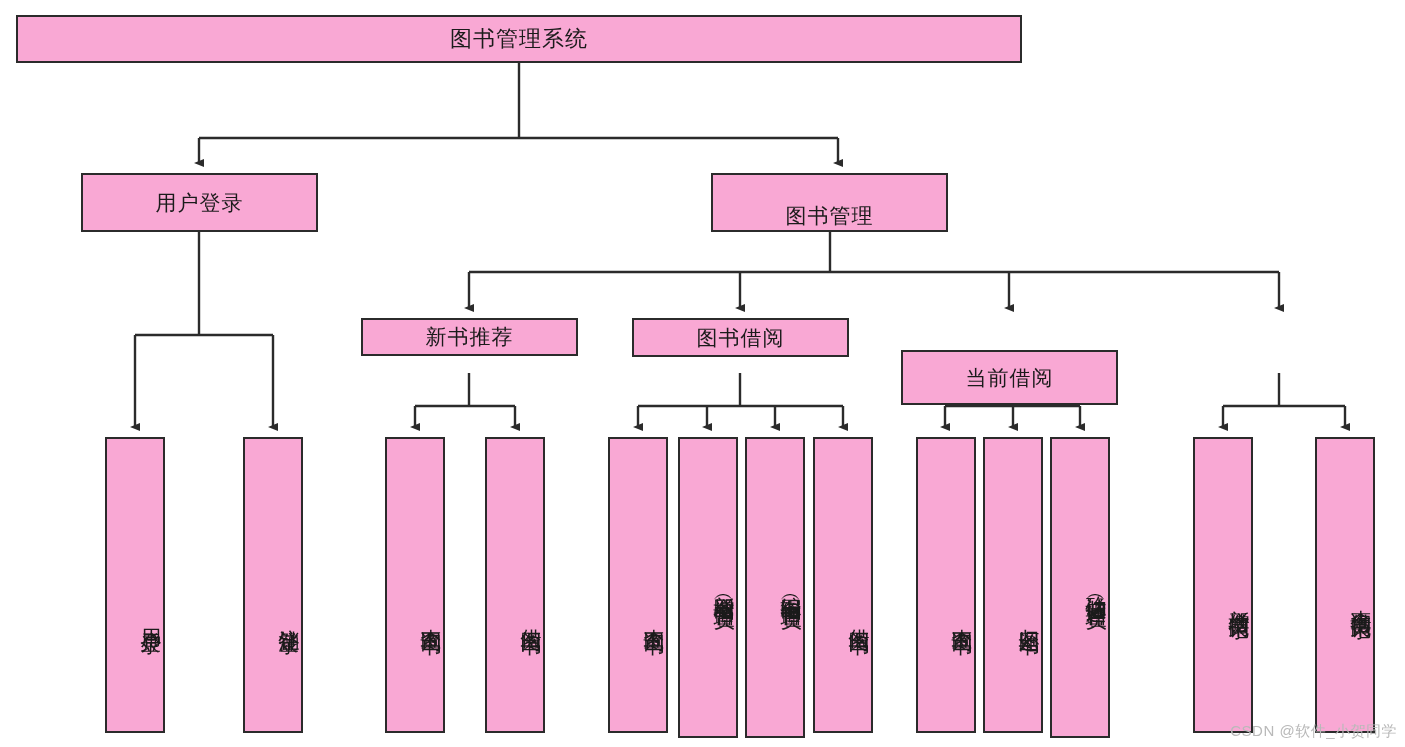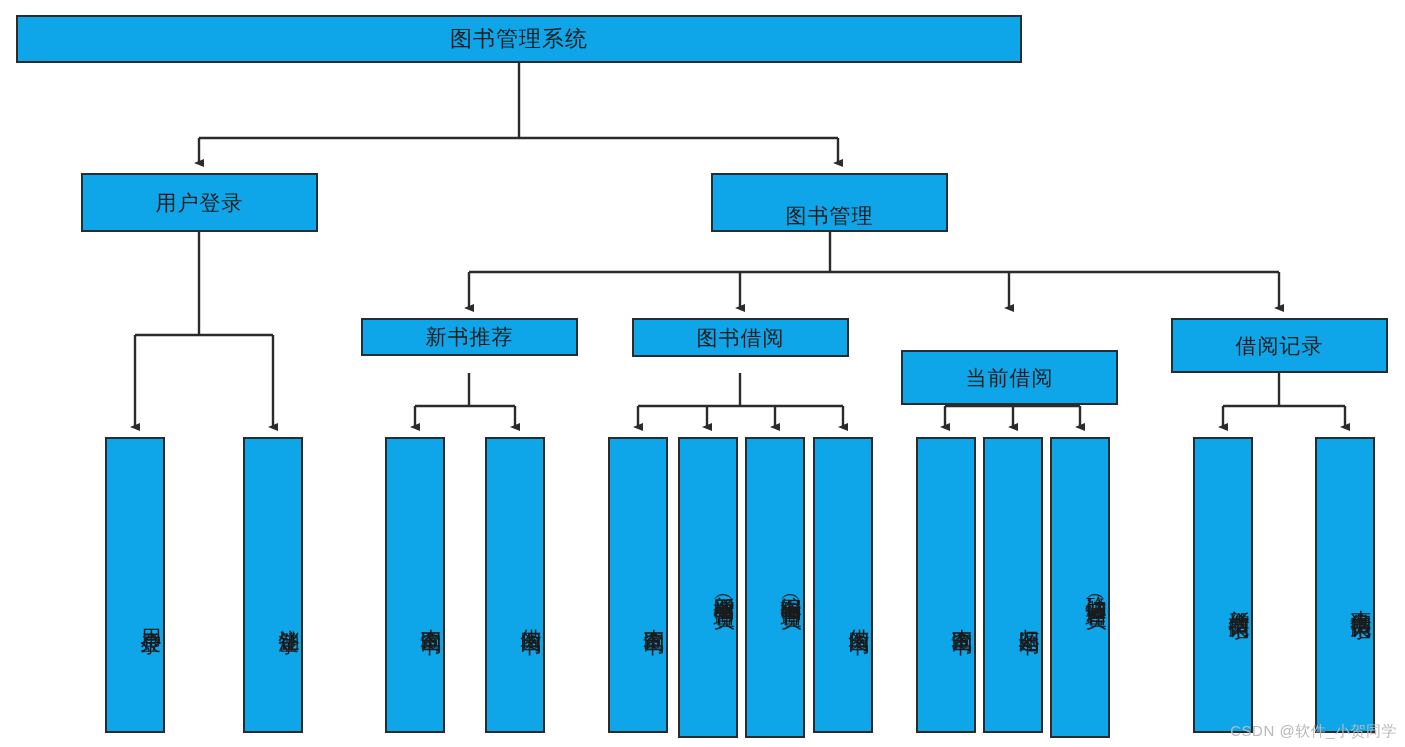--- a/index.html
+++ b/index.html
@@ -21,21 +21,21 @@
     position: absolute;
     left: 0;
     top: 0;
     width: 1405px;
     height: 747px;
   }
   .node {
     position: absolute;
     box-sizing: border-box;
     border: 2px solid #2b2b2b;
-    background: #0ea5e9;
+    background: #f9a8d4;
     display: flex;
     align-items: center;
     justify-content: center;
     color: #1b1b1b;
   }
   .node.horiz {
     font-size: 21px;
     letter-spacing: 1px;
   }
   .node.vert {
@@ -135,23 +135,20 @@
 
   <div class="node horiz" style="left:361px; top:318px; width:217px; height:38px;">
     <span>新书推荐</span>
   </div>
   <div class="node horiz" style="left:632px; top:318px; width:217px; height:39px;">
     <span>图书借阅</span>
   </div>
   <div class="node horiz" style="left:901px; top:318px; width:217px; height:55px;margin-top:32px;">
     <span>当前借阅</span>
   </div>
-  <div class="node horiz" style="left:1171px; top:318px; width:217px; height:55px;">
-    <span>借阅记录</span>
-  </div>
 
   <div class="node vert" style="left:105px; top:437px; width:60px; height:296px; padding-top:68px;">
     <span>用户登录</span>
   </div>
   <div class="node vert" style="left:243px; top:437px; width:60px; height:296px; padding-top:68px;">
     <span>注销登录</span>
   </div>
 
   <div class="node vert" style="left:385px; top:437px; width:60px; height:296px; padding-top:68px;">
     <span>查询图书</span>

